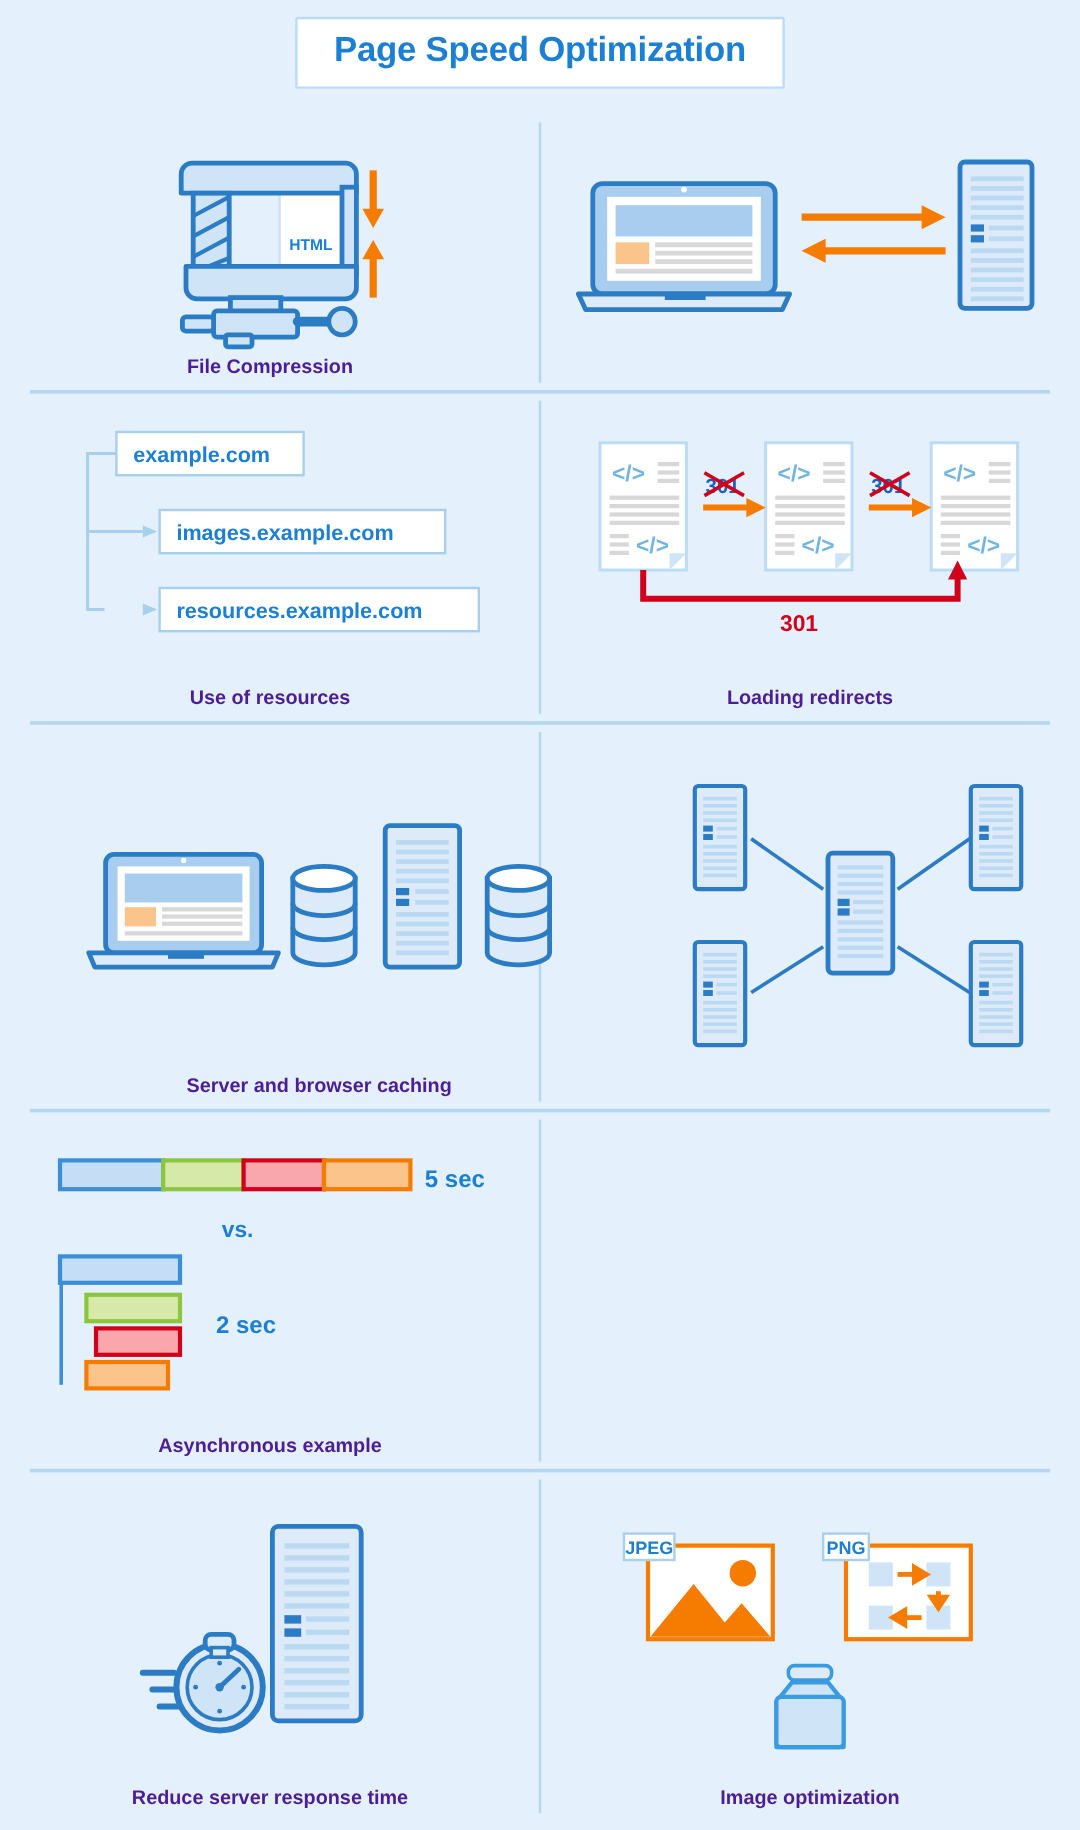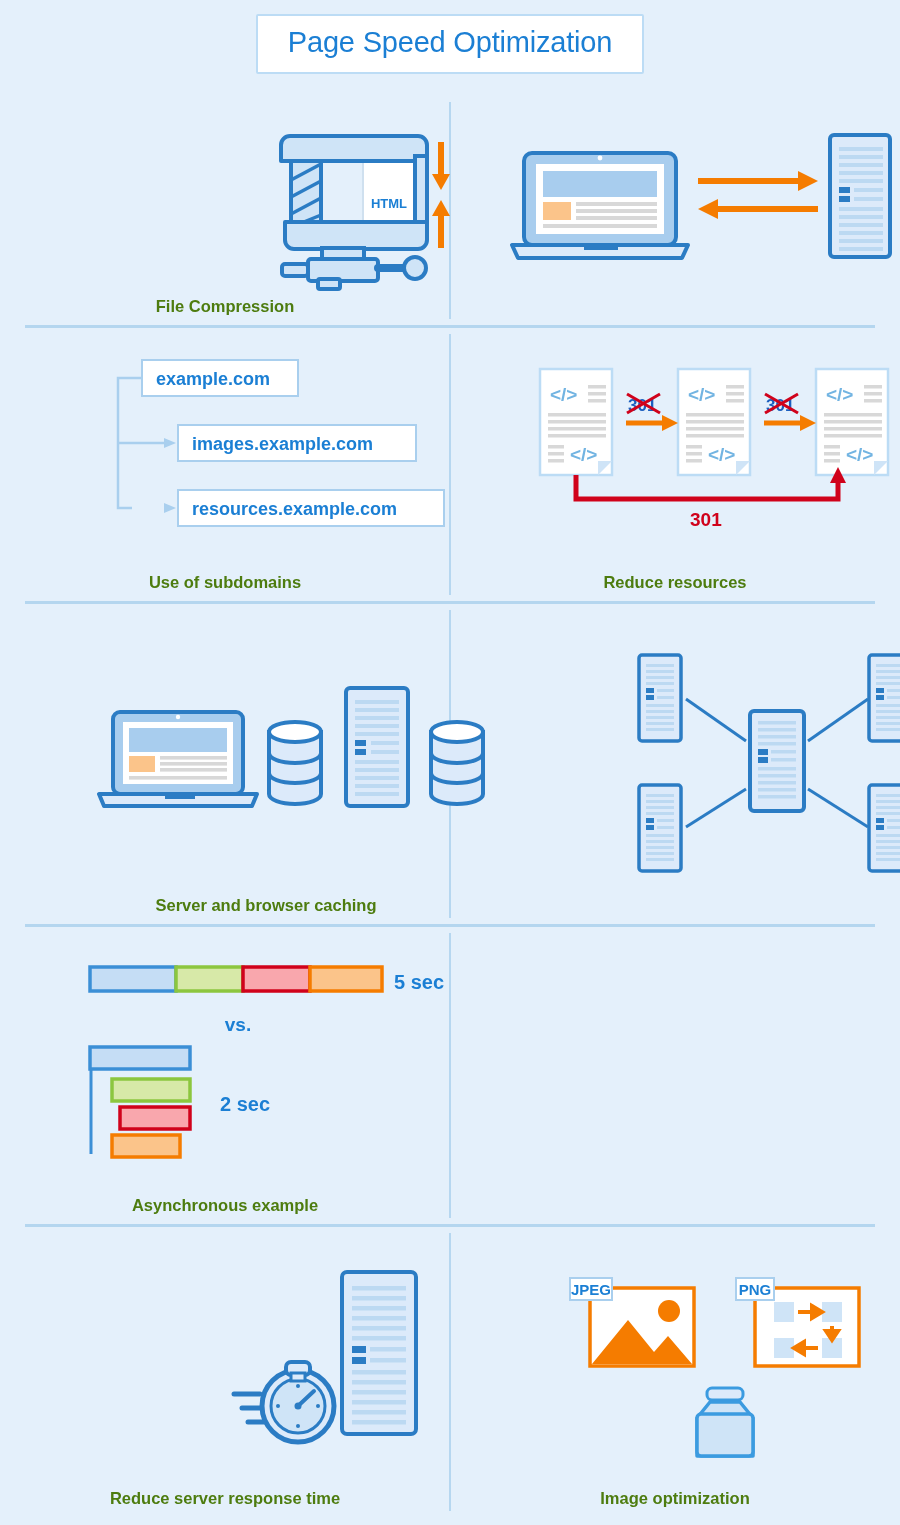--- a/index.html
+++ b/index.html
@@ -19,43 +19,43 @@
   }
   .title-box{
     background:#ffffff;
     border:2px solid #bcdcf5;
     padding:10px 30px 13px 30px;
     border-radius:2px;
   }
   .title-box h1{
     margin:0;
     font-size:29px;
-    font-weight:normal;
+    font-weight:bold;
     color:#1b7fd4;
     letter-spacing:-.2px;
     white-space:nowrap;
   }
 
   
   .grid{position:absolute;left:0;top:96px;width:900px;}
   .row{position:relative;display:flex;width:900px;}
   .cell{
     width:450px;
     display:flex;flex-direction:column;
     align-items:center;justify-content:flex-start;
     box-sizing:border-box;
     position:relative;
   }
   .art{
     flex:1 1 auto;
-    display:flex;align-items:center;justify-content:flex-end;
+    display:flex;align-items:center;justify-content:center;
     width:100%;
   }
   .caption{
-    font-size:16.5px;font-weight:bold;color:#4d7c0f;
+    font-size:16.5px;font-weight:bold;color:#4c1d95;
     text-align:right;white-space:nowrap;
     padding-bottom:9px;
   }
   
   .vdiv{
     position:absolute;left:449px;top:6px;bottom:6px;width:2px;
     background:#b6d7f0;
   }
   
   .hdiv{
@@ -197,21 +197,21 @@
             <g font-family="'Liberation Sans',sans-serif" font-size="18" font-weight="bold" fill="#1b7fd4">
               <rect x="52" y="4" width="156" height="36" fill="#ffffff" stroke="#a9cfee" stroke-width="2"></rect>
               <text x="66" y="29">example.com</text>
               <rect x="88" y="69" width="238" height="36" fill="#ffffff" stroke="#a9cfee" stroke-width="2"></rect>
               <text x="102" y="94">images.example.com</text>
               <rect x="88" y="134" width="266" height="36" fill="#ffffff" stroke="#a9cfee" stroke-width="2"></rect>
               <text x="102" y="159">resources.example.com</text>
             </g>
           </svg>
         </div>
-        <div class="caption">Use of subdomains</div>
+        <div class="caption">Use of resources</div>
       </div>
 
       <div class="cell">
         <div class="art">
           <svg width="370" height="175" viewBox="0 0 370 175">
             <defs>
               <g id="codedoc">
                 <rect x="0" y="0" width="72" height="106" fill="#ffffff" stroke="#bcdcf5" stroke-width="2.5"></rect>
                 <path d="M58 92 h14 l-14 14 z" fill="#cfe4f7"></path>
                 <text x="10" y="32" font-family="'Liberation Sans',sans-serif" font-size="19" font-weight="bold" fill="#72b4e2">&lt;/&gt;</text>
@@ -254,21 +254,21 @@
               </g>
             </g>
 
             <g>
               <path d="M46 112 v24 h262 v-18" stroke="#d0021b" stroke-width="5" fill="none"></path>
               <path d="M300 120 l8 -16 l8 16 z" fill="#d0021b"></path>
               <text x="160" y="163" font-family="'Liberation Sans',sans-serif" font-size="19" font-weight="bold" fill="#d0021b">301</text>
             </g>
           </svg>
         </div>
-        <div class="caption">Reduce resources</div>
+        <div class="caption">Loading redirects</div>
       </div>
     </div>
     <div class="hdiv"></div>
 
     <div class="row r3">
       <div class="vdiv"></div>
 
       <div class="cell">
         <div class="art">
           <svg width="400" height="160" viewBox="0 0 400 160">

